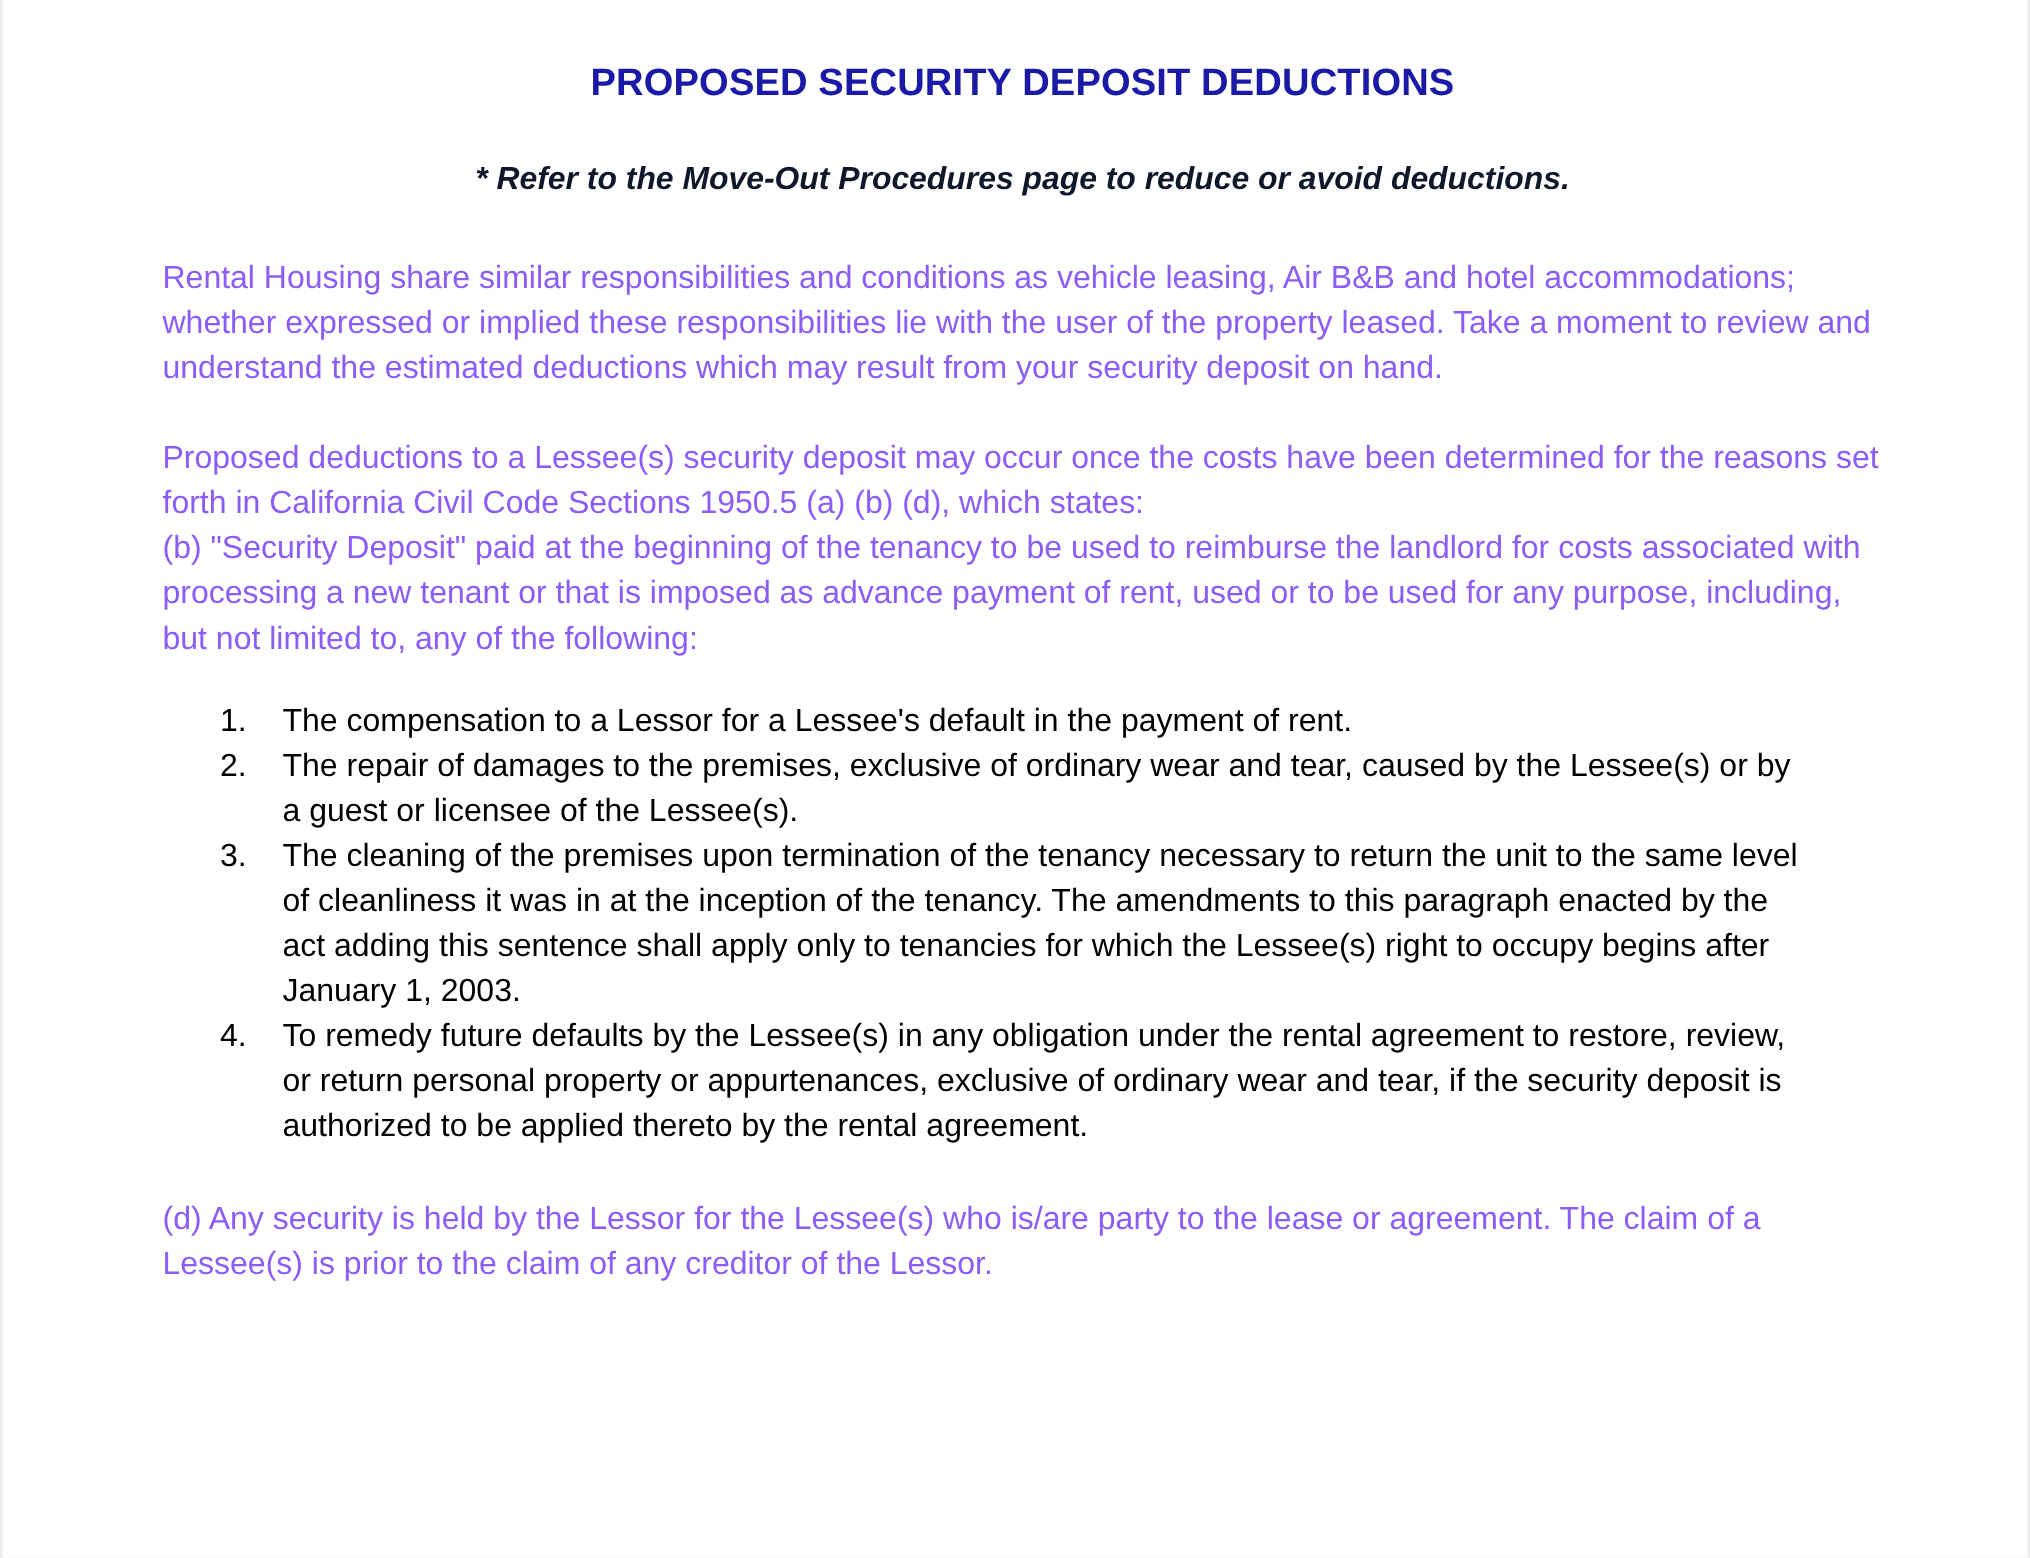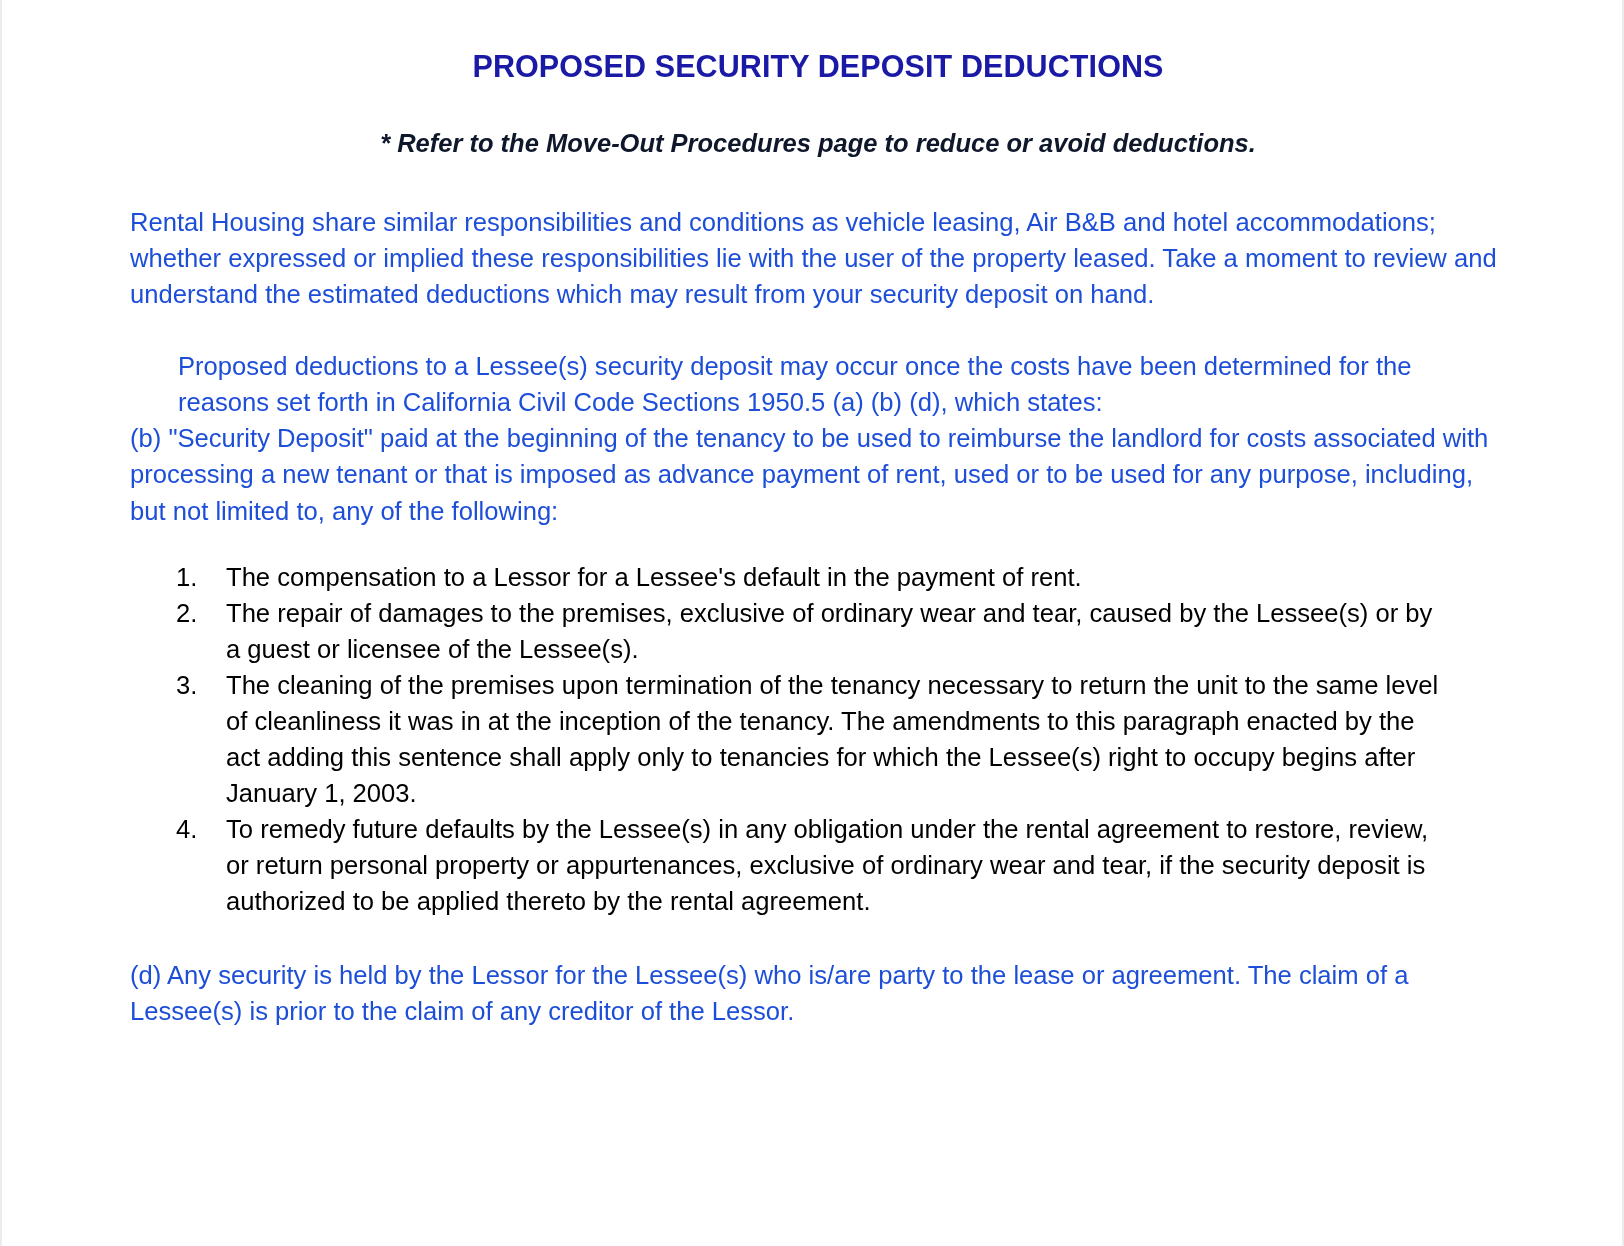--- a/index.html
+++ b/index.html
@@ -52,27 +52,27 @@
     font-style: italic;
     color: #0f172a;
     line-height: 1.3;
     margin: 0;
     padding-top: 41px;
   }
 
   
   .para {
     font-size: 25.6px;
-    color: #1d4ed8;
+    color: #8b5cf6;
     line-height: 1.41;
     margin: 0;
     text-align: left;
   }
   .para-intro { padding-top: 44px; }
-  .para-spaced { padding-top: 36px; margin-left: 48px; }
+  .para-spaced { padding-top: 36px; }
   .para-tight { padding-top: 0; }
 
   
   .deduction-list {
     margin: 0;
     padding: 0 0 0 0;
     list-style: none;
     font-size: 25.6px;
     line-height: 1.41;
     color: #000000;

